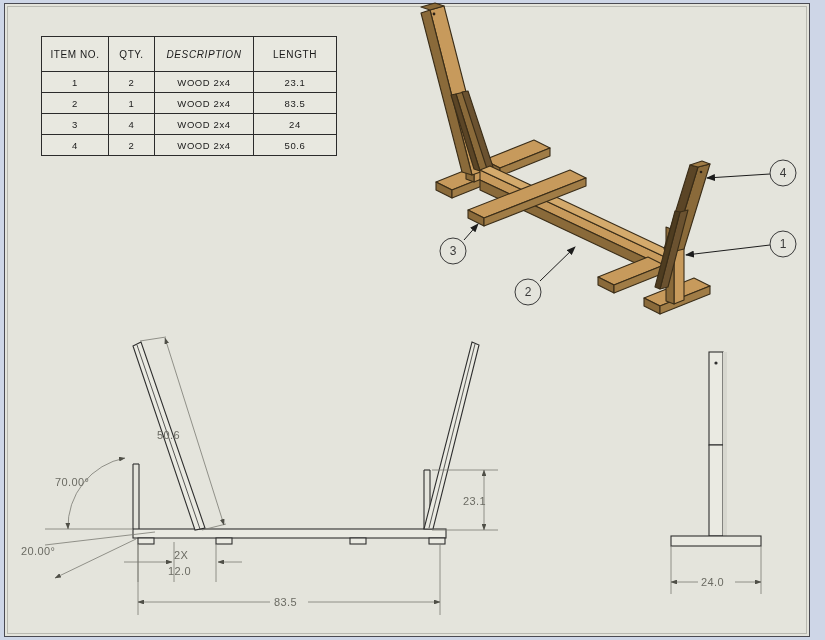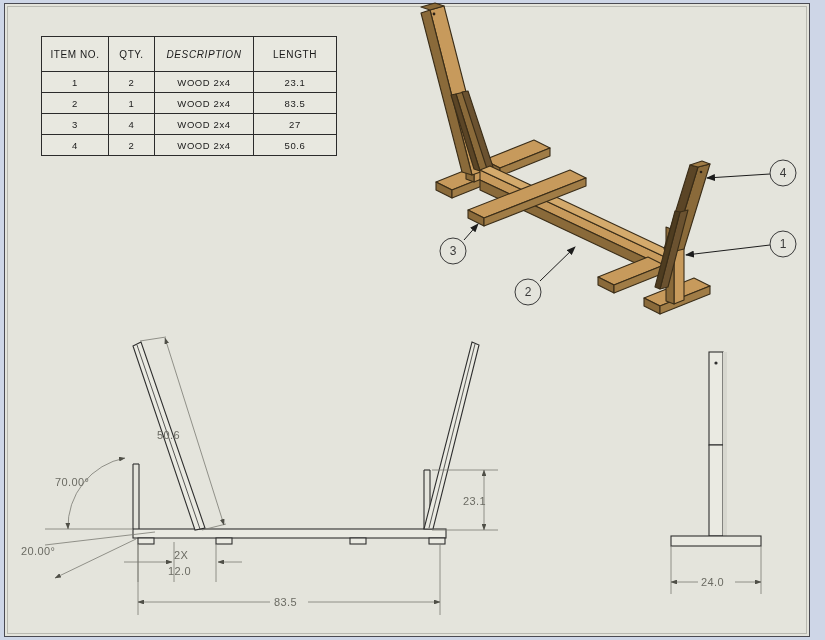--- a/index.html
+++ b/index.html
@@ -136,21 +136,21 @@
       <tr>
         <td>2</td>
         <td>1</td>
         <td>WOOD 2x4</td>
         <td>83.5</td>
       </tr>
       <tr>
         <td>3</td>
         <td>4</td>
         <td>WOOD 2x4</td>
-        <td>27</td>
+        <td>24</td>
       </tr>
       <tr>
         <td>4</td>
         <td>2</td>
         <td>WOOD 2x4</td>
         <td>50.6</td>
       </tr>
     </tbody>
   </table>
 

